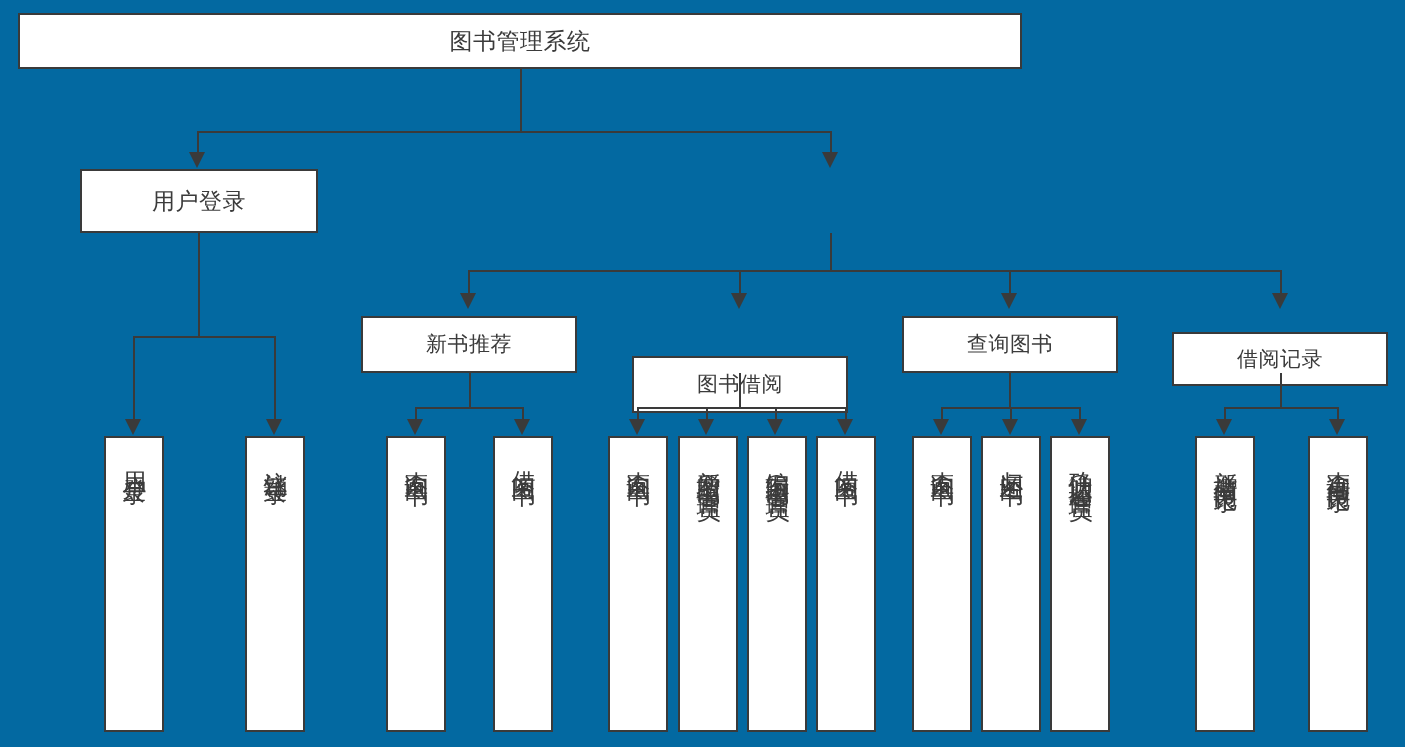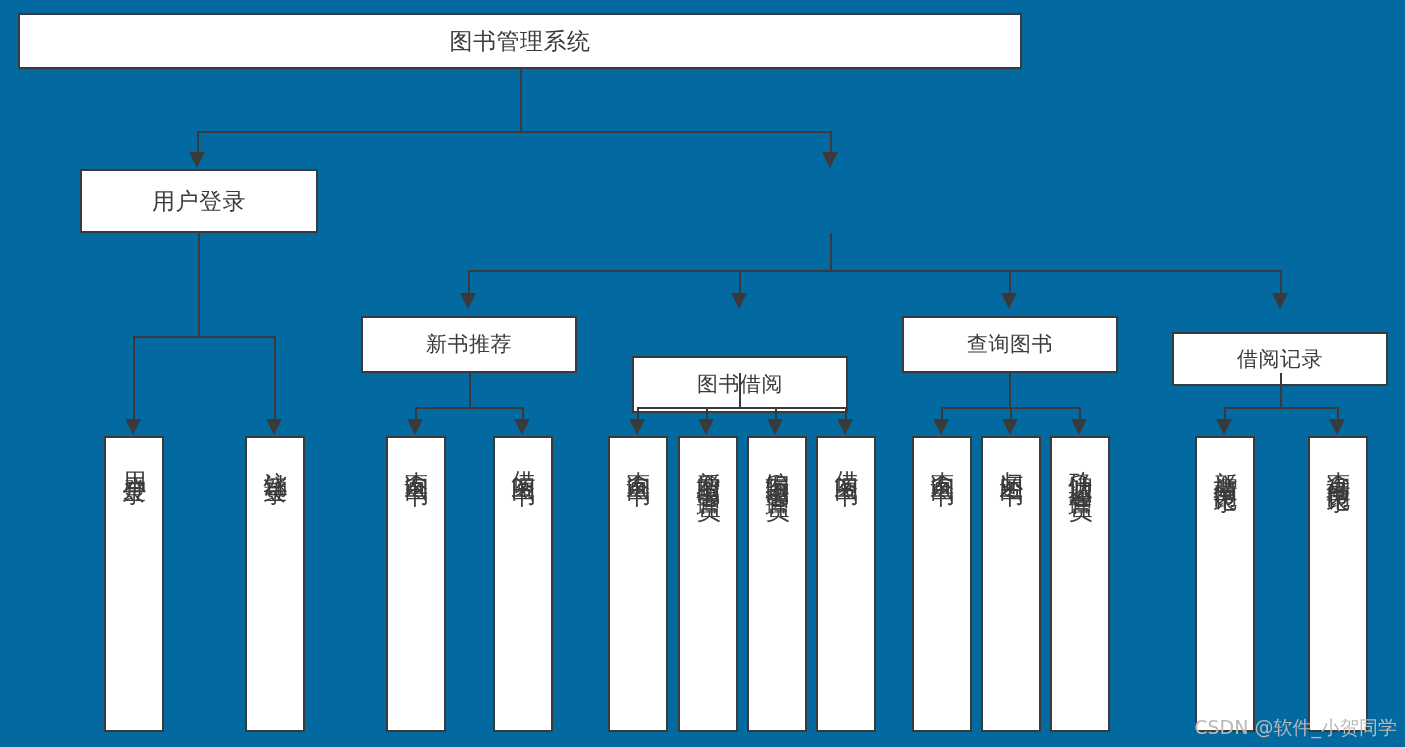--- a/index.html
+++ b/index.html
@@ -213,15 +213,14 @@
     <span class="label">确认归还（管理员）</span>
   </div>
 
   <div class="node leaf" style="left:1195px;top:436px;width:60px;height:296px;">
     <span class="label">新增借阅记录</span>
   </div>
   <div class="node leaf" style="left:1308px;top:436px;width:60px;height:296px;">
     <span class="label">查询借阅记录</span>
   </div>
 
-  <div id="watermark">CSDN @软件_小贺同学</div>
 
 </div>
 
 </body></html>

